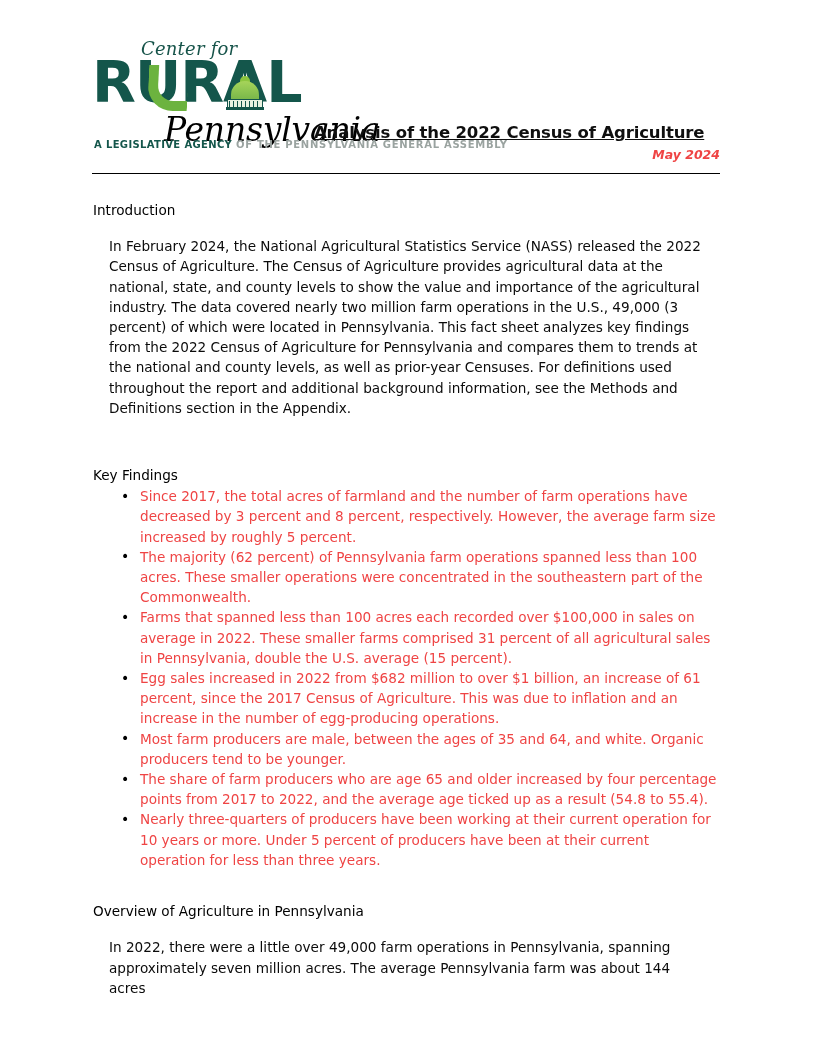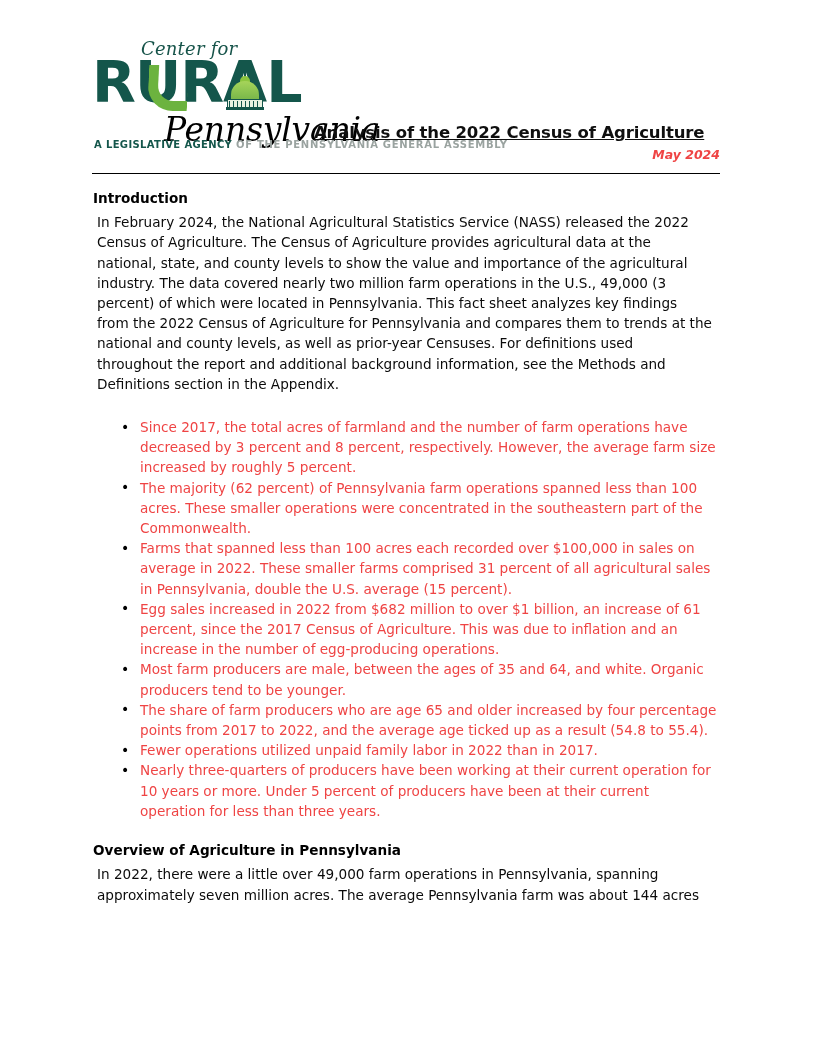--- a/index.html
+++ b/index.html
@@ -199,29 +199,29 @@
 
   
   .content {
     position: absolute;
     left: 93px;
     top: 188px;
     width: 624px;
   }
   .sec-head {
     font-size: 13.6px;
-    font-weight: bold;
+    font-weight: normal;
     color: #000;
-    margin: 0 0 1px 0;
+    margin: 12px 0 1px 0;
     line-height: 20.2px;
   }
   .para {
     font-size: 13.6px;
     line-height: 20.2px;
-    margin: 4px;
+    margin: 16px;
     color: #0b0b0b;
     text-align: left;
   }
   .block-gap { height: 19px; }
 
   ul.findings {
     list-style: none;
     margin: 0;
     padding: 0;
   }
@@ -282,28 +282,28 @@
   <div class="content">
 
     <div>
       <div class="sec-head">Introduction</div>
       <p class="para">In February 2024, the National Agricultural Statistics Service (NASS) released the 2022 Census of Agriculture. The Census of Agriculture provides agricultural data at the national, state, and county levels to show the value and importance of the agricultural industry. The data covered nearly two million farm operations in the U.S., 49,000 (3 percent) of which were located in Pennsylvania. This fact sheet analyzes key findings from the 2022 Census of Agriculture for Pennsylvania and compares them to trends at the national and county levels, as well as prior-year Censuses. For definitions used throughout the report and additional background information, see the Methods and Definitions section in the Appendix.</p>
     </div>
 
     <div class="block-gap"></div>
 
     <div>
+      <div class="sec-head">Key Findings</div>
       <ul class="findings">
         <li>Since 2017, the total acres of farmland and the number of farm operations have decreased by 3 percent and 8 percent, respectively. However, the average farm size increased by roughly 5 percent.</li>
         <li>The majority (62 percent) of Pennsylvania farm operations spanned less than 100 acres. These smaller operations were concentrated in the southeastern part of the Commonwealth.</li>
         <li>Farms that spanned less than 100 acres each recorded over $100,000 in sales on average in 2022. These smaller farms comprised 31 percent of all agricultural sales in Pennsylvania, double the U.S. average (15 percent).</li>
         <li>Egg sales increased in 2022 from $682 million to over $1 billion, an increase of 61 percent, since the 2017 Census of Agriculture. This was due to inflation and an increase in the number of egg-producing operations.</li>
         <li>Most farm producers are male, between the ages of 35 and 64, and white. Organic producers tend to be younger.</li>
         <li>The share of farm producers who are age 65 and older increased by four percentage points from 2017 to 2022, and the average age ticked up as a result (54.8 to 55.4).</li>
-        <li>Fewer operations utilized unpaid family labor in 2022 than in 2017.</li>
         <li>Nearly three-quarters of producers have been working at their current operation for 10 years or more. Under 5 percent of producers have been at their current operation for less than three years.</li>
       </ul>
     </div>
 
     <div class="block-gap"></div>
 
     <div>
       <div class="sec-head">Overview of Agriculture in Pennsylvania</div>
       <p class="para">In 2022, there were a little over 49,000 farm operations in Pennsylvania, spanning approximately seven million acres. The average Pennsylvania farm was about 144 acres</p>
     </div>

